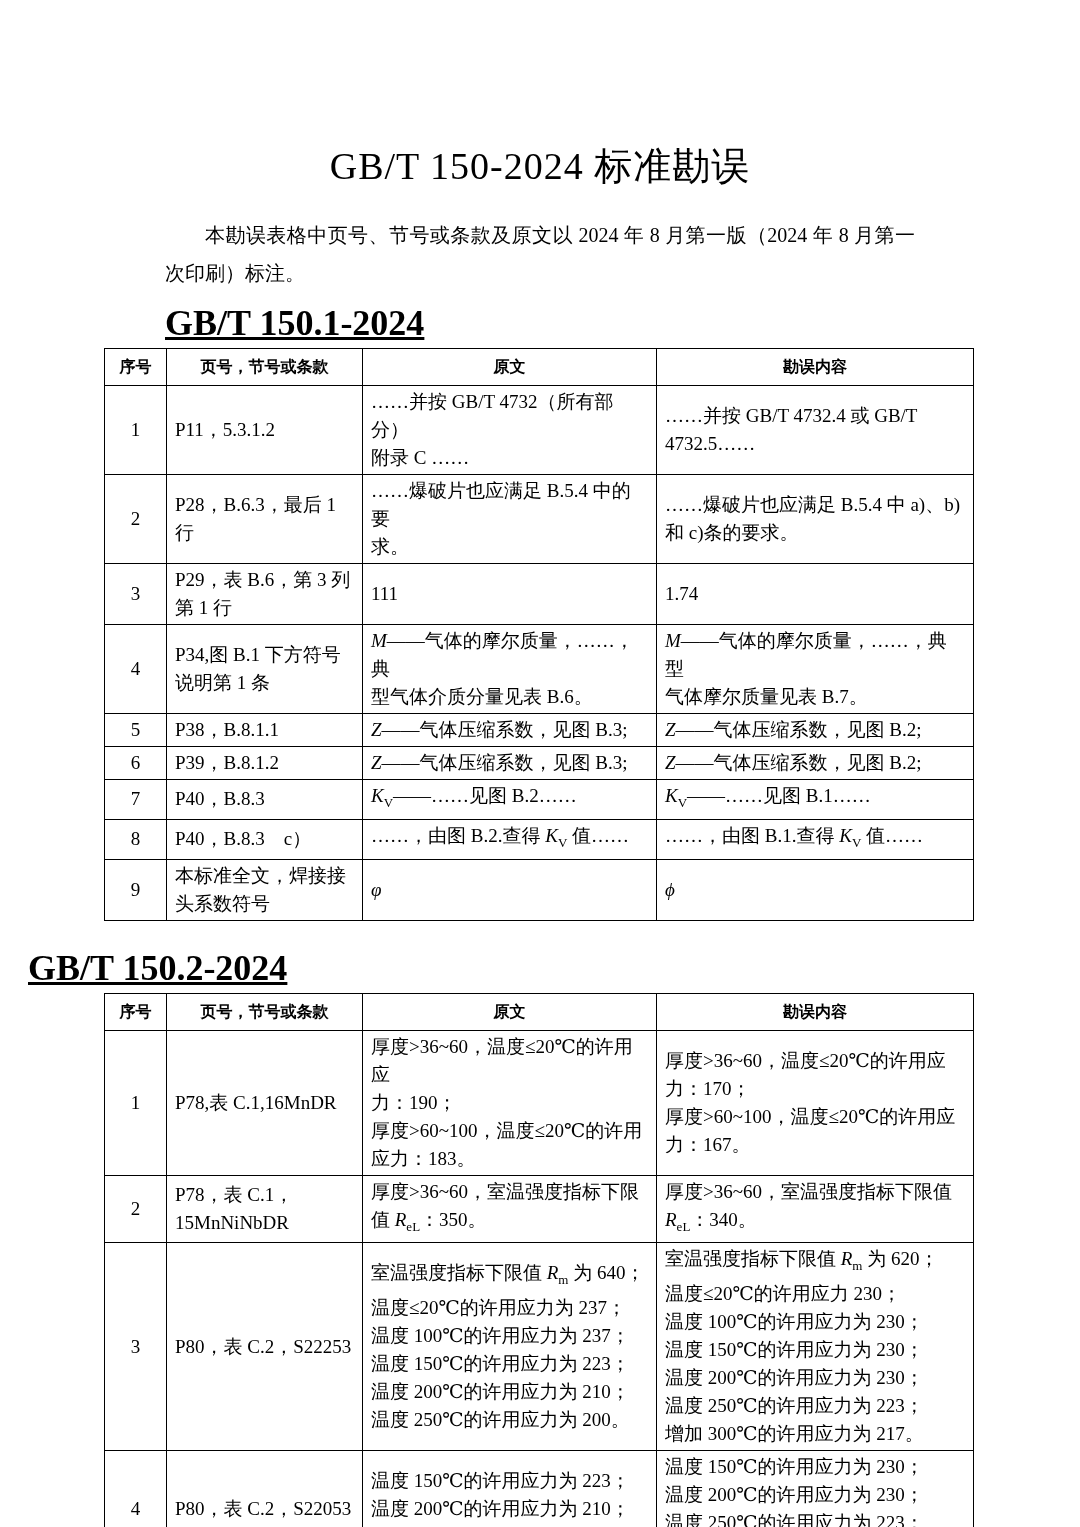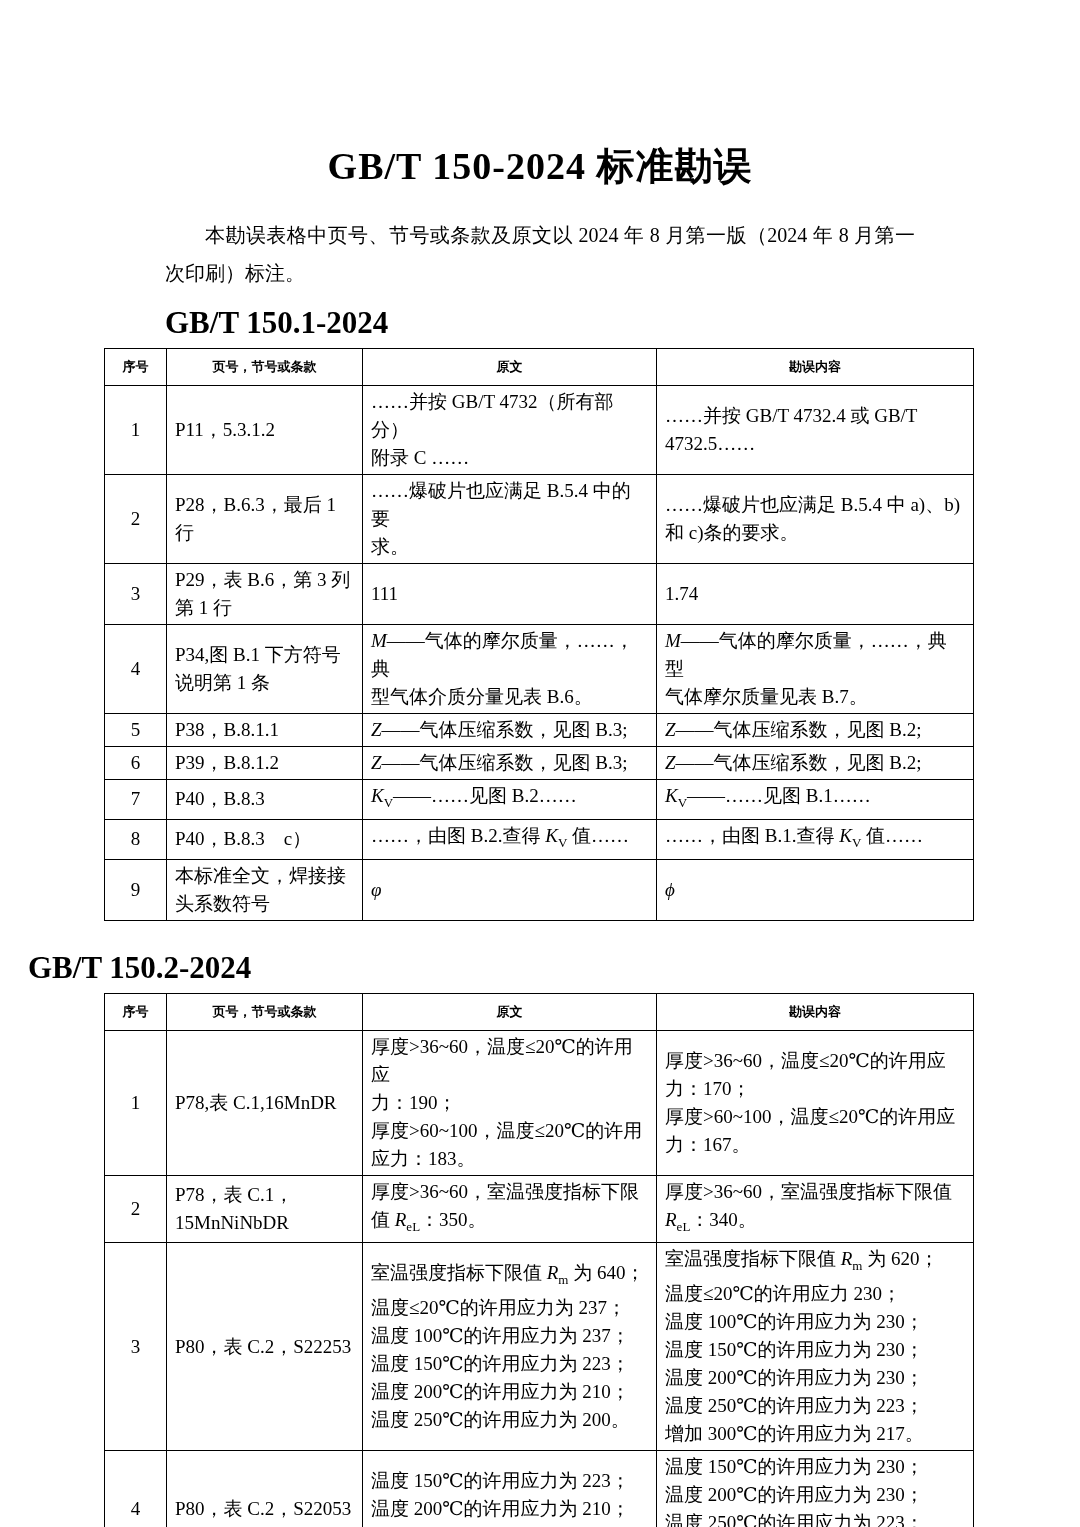--- a/index.html
+++ b/index.html
@@ -12,57 +12,58 @@
     color: #000000;
     overflow: hidden;
   }
   .page { width: 1080px; height: 1527px; position: relative; }
 
   .doc-title {
     margin-top: 142px;
     text-align: center;
     font-size: 38px;
     line-height: 48px;
-    font-weight: bold;
+    font-weight: normal;
     letter-spacing: 1px;
   }
 
   .intro {
     margin: 26px 0 0 165px;
     width: 750px;
     font-size: 20px;
     line-height: 38px;
     text-indent: 2em;
     text-align: justify;
   }
 
   .section-heading {
     margin: 14px 0 8px 165px;
-    font-size: 31px;
+    font-size: 36px;
     line-height: 34px;
     font-weight: bold;
     font-family: "Liberation Serif", "DejaVu Serif", serif;
+    text-decoration: underline;
   }
   .section-heading.second { margin-top: 30px; margin-left: 28px; }
 
   table.errata {
     margin-left: 104px;
     width: 869px;
     border-collapse: collapse;
     table-layout: fixed;
   }
   table.errata th, table.errata td {
     border: 1.5px solid #000000;
   }
   table.errata th {
     font-family: "Liberation Sans", "DejaVu Sans", sans-serif;
     font-weight: bold;
-    font-size: 13px;
+    font-size: 16px;
     line-height: 28px;
-    padding: 4px 16px;
+    padding: 4px 2px;
     text-align: center;
     vertical-align: middle;
     margin-left: 33px;
   }
   table.errata td {
     font-size: 19px;
     line-height: 28px;
     padding: 2px 8px;
     vertical-align: middle;
     text-align: left;

